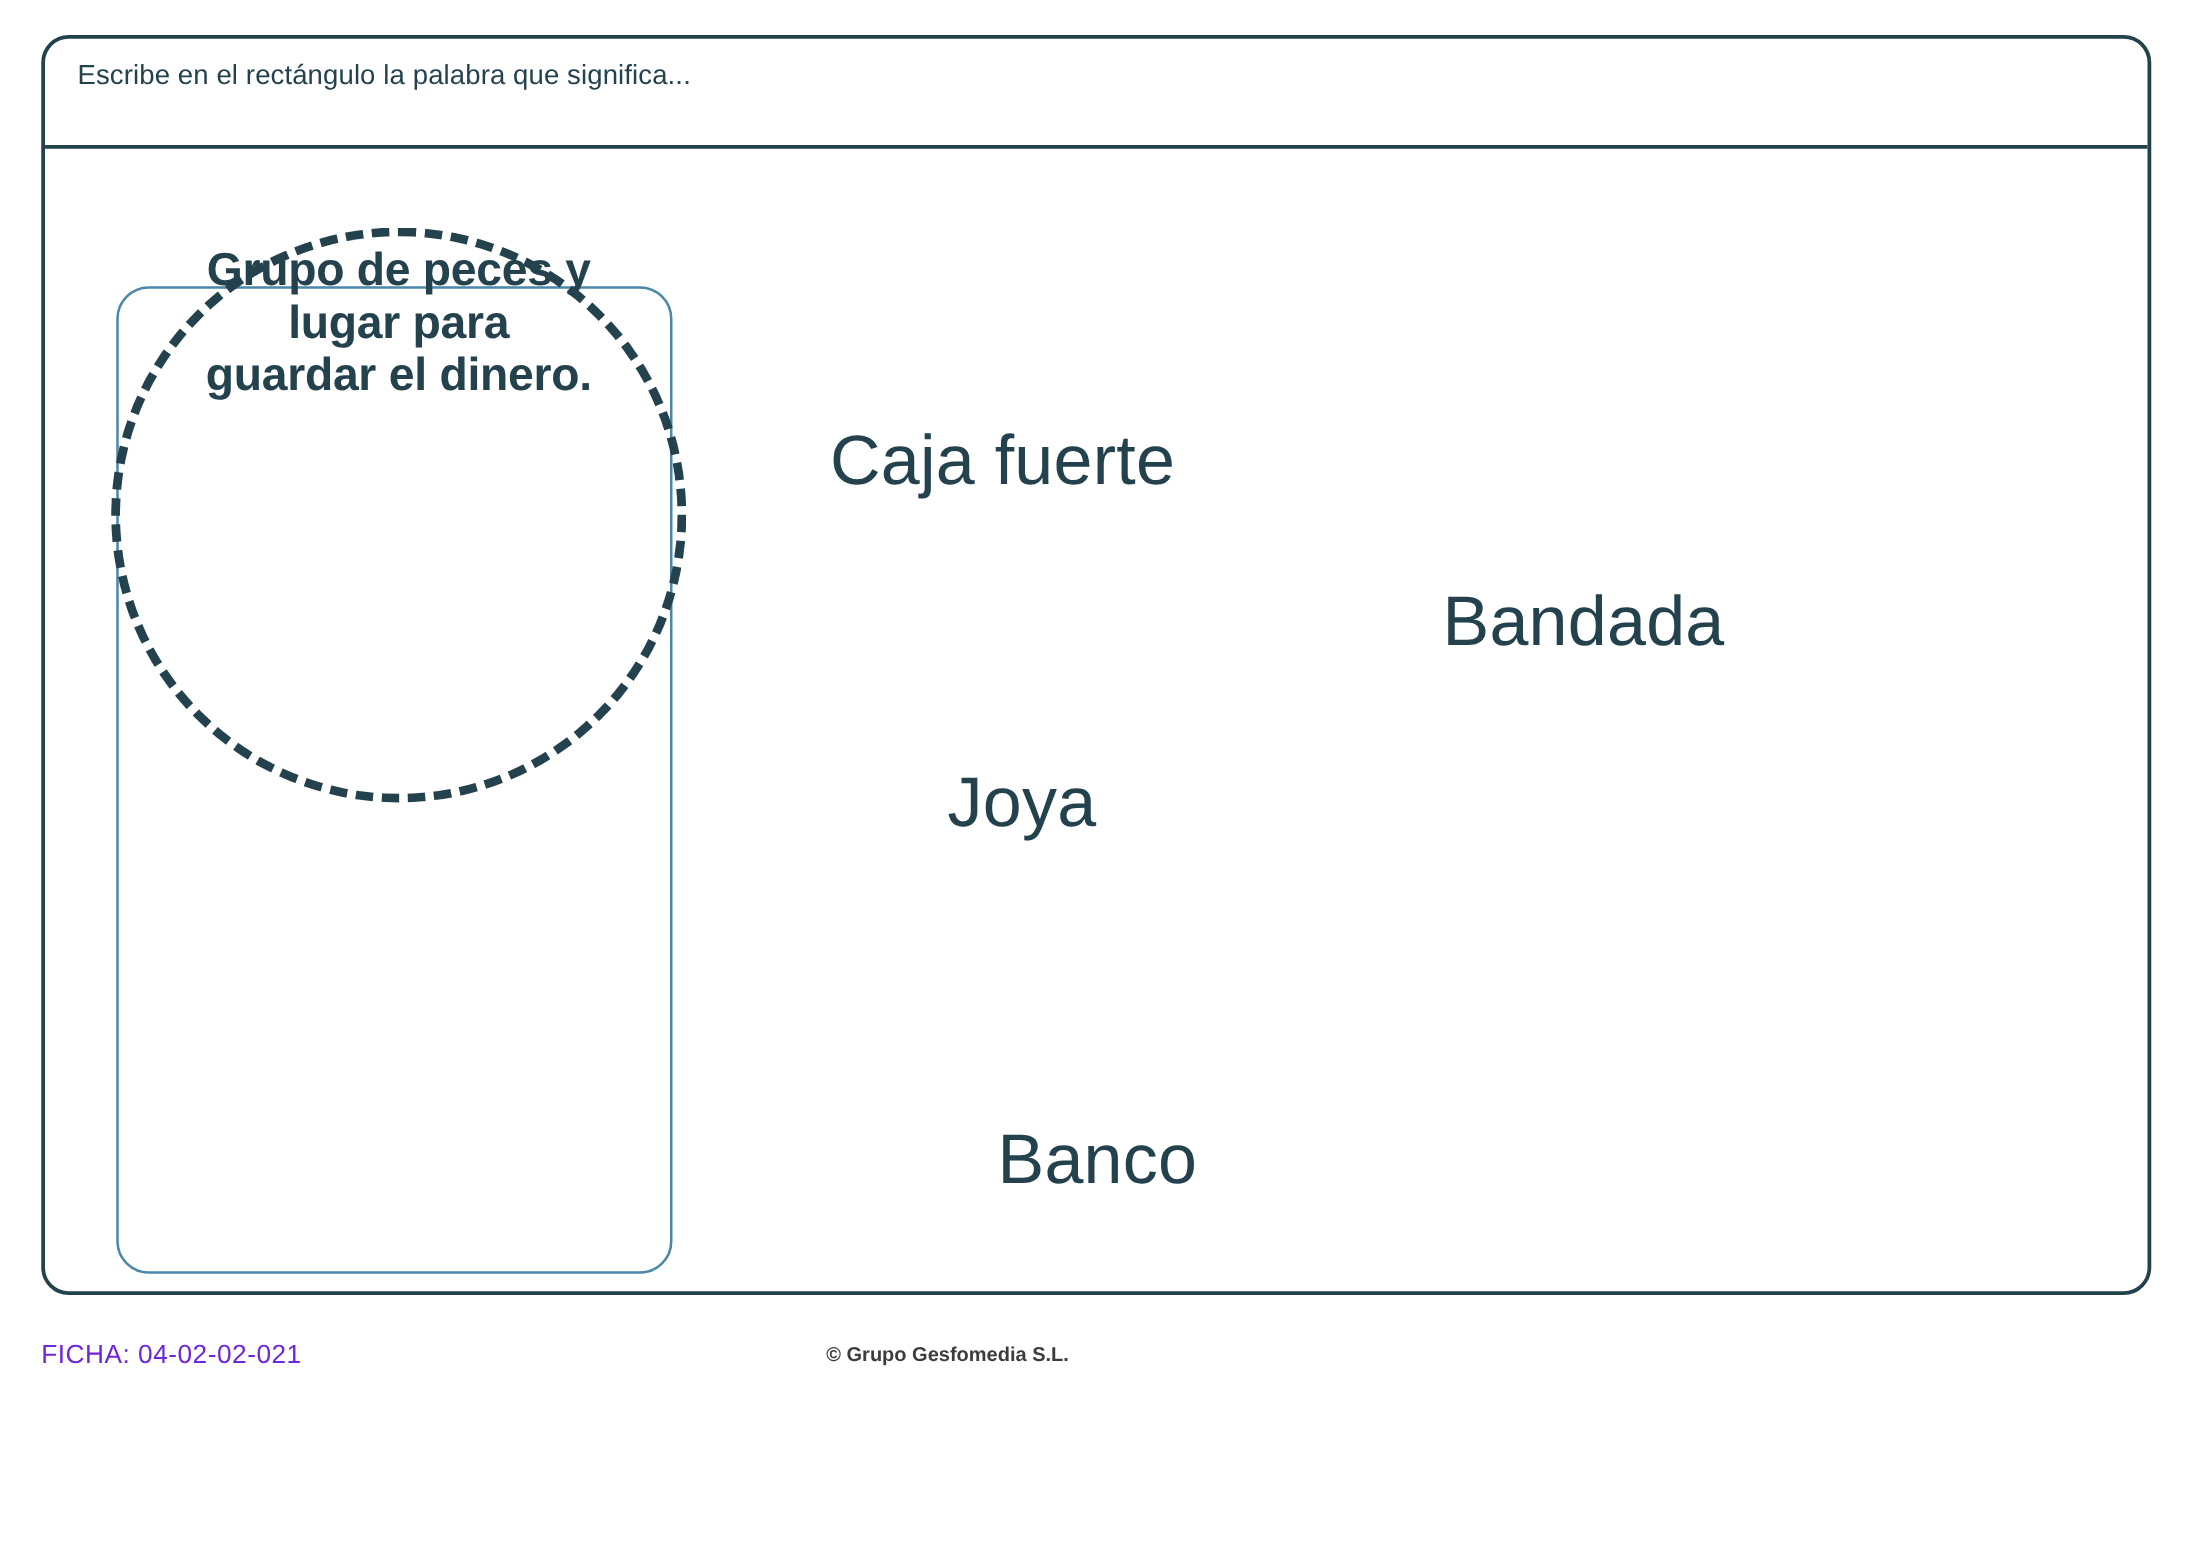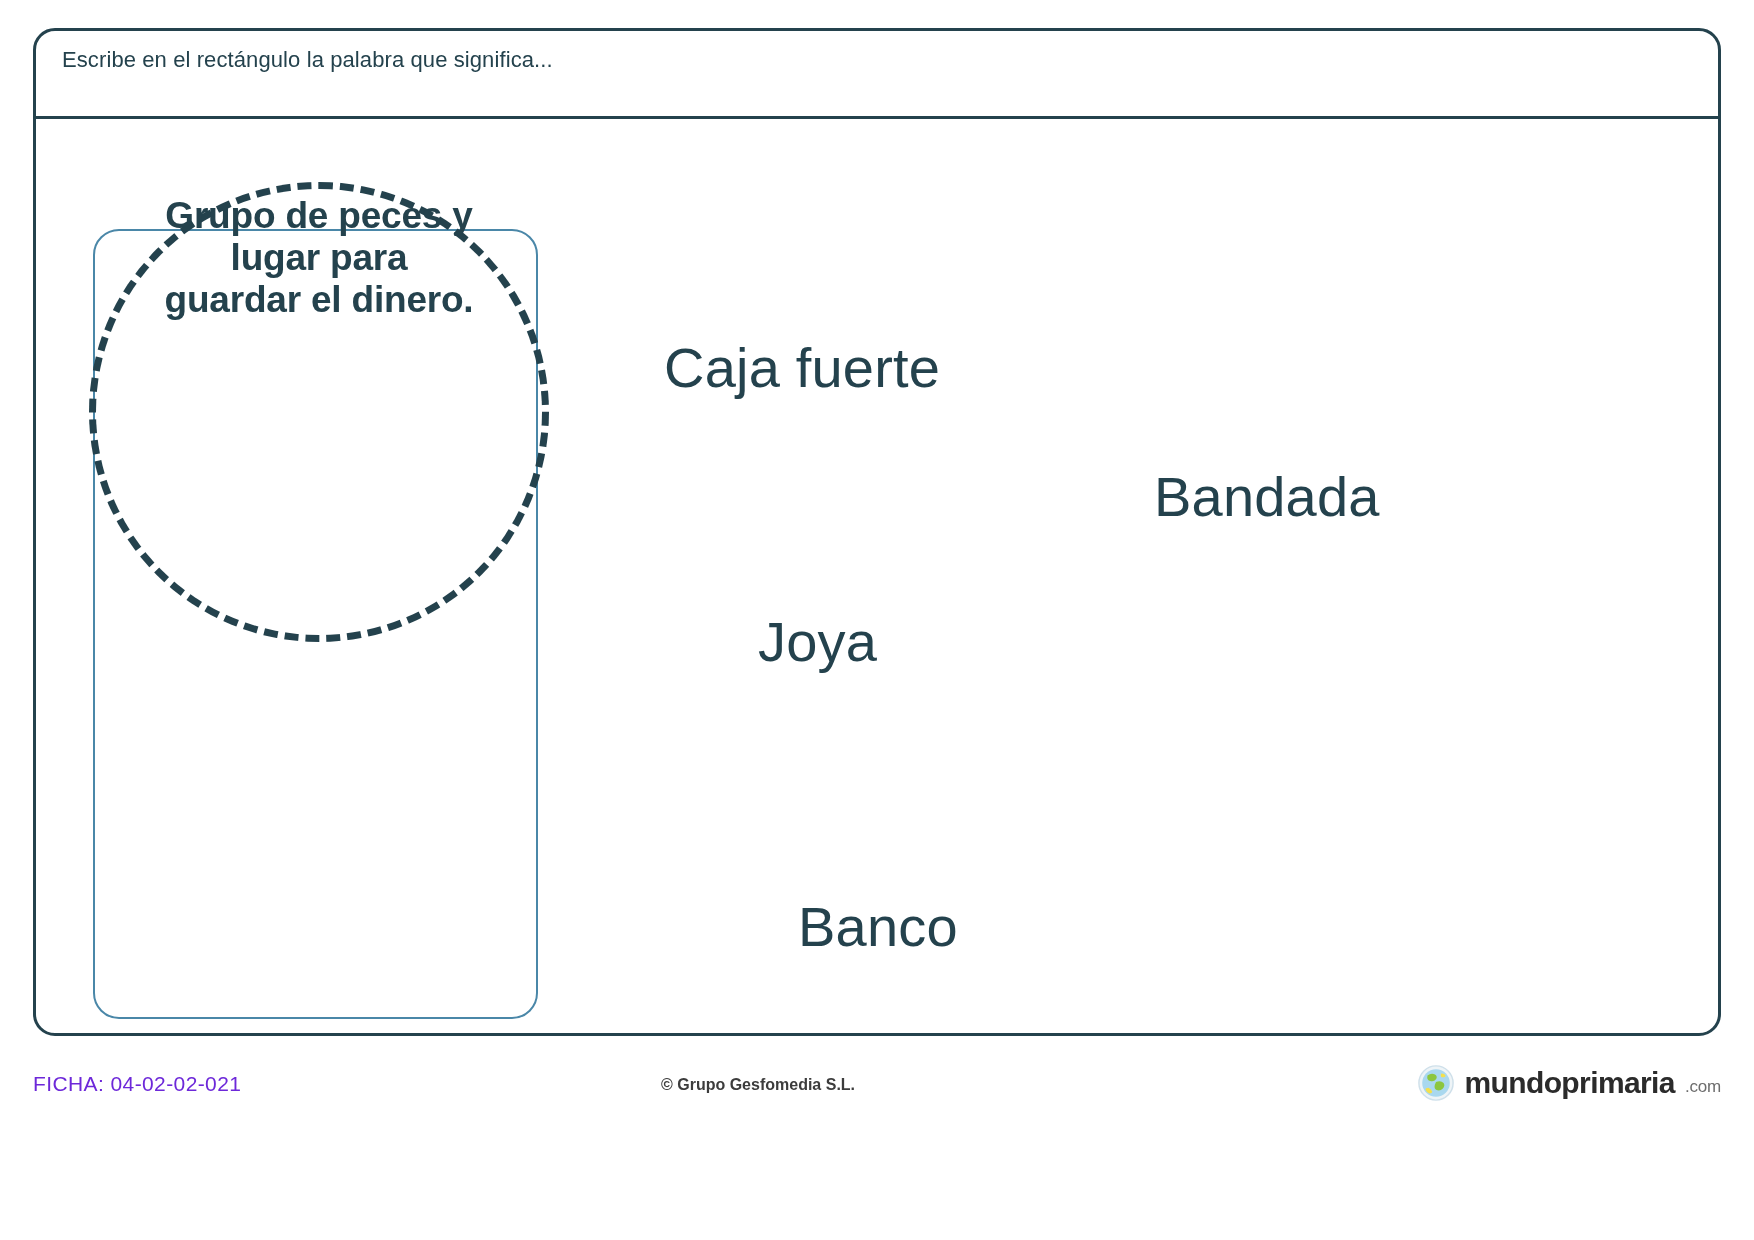--- a/index.html
+++ b/index.html
@@ -222,28 +222,16 @@
 
     </div>
   </div>
 
   <div class="footer">
 
     <div class="ficha">FICHA: 04-02-02-021</div>
 
     <div class="copyright">© Grupo Gesfomedia S.L.</div>
 
-    <div class="brand">
-      <svg class="globe-icon" viewBox="0 0 40 40">
-        <circle cx="20" cy="20" r="18" fill="#eef4f7" stroke="#cfe0ea" stroke-width="1.5"></circle>
-        <circle cx="20" cy="20" r="14.5" fill="#a9d8ef"></circle>
-        <path d="M11 12 q4 -3 8 -1 q3 2 1 5 q-2 3 -6 2 q-4 -1 -3 -6 z" fill="#8cc63f"></path>
-        <path d="M20 19 q5 -2 8 1 q2 3 -1 6 q-3 3 -7 1 q-3 -2 0 -8 z" fill="#8cc63f"></path>
-        <path d="M12 25 q3 1 4 4 q0 2 -3 2 q-3 -1 -4 -4 q0 -2 3 -2 z" fill="#f4e04d"></path>
-        <path d="M26 10 q3 0 4 2 q0 2 -3 2 q-2 0 -2 -2 q0 -2 1 -2 z" fill="#f4e04d"></path>
-      </svg>
-      <span class="brand-name">mundoprimaria</span>
-      <span class="brand-tld">.com</span>
-    </div>
 
   </div>
 
 </div>
 
 </body></html>

